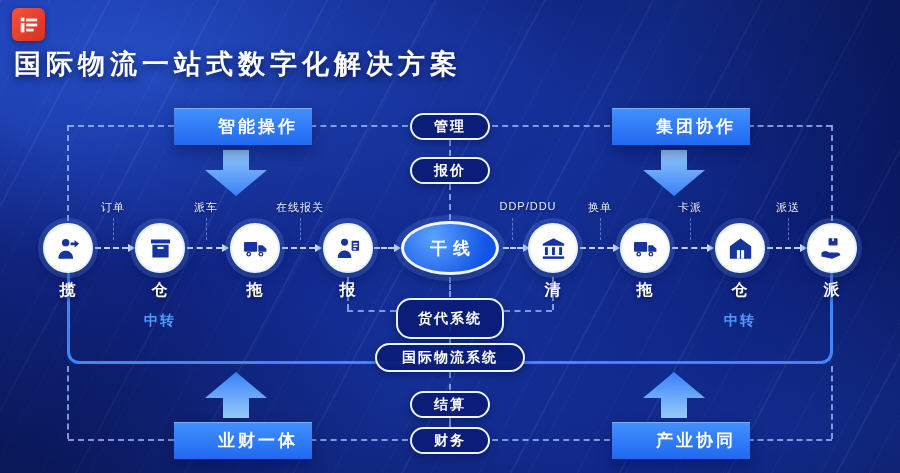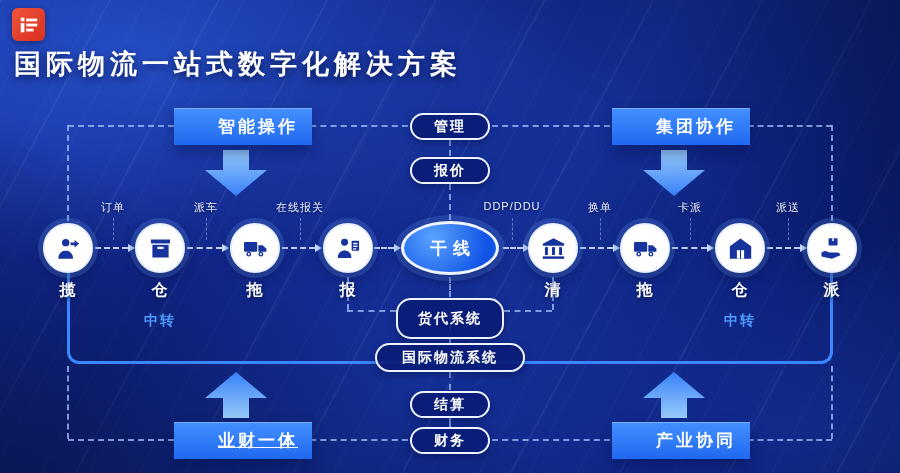--- a/index.html
+++ b/index.html
@@ -134,21 +134,21 @@
     <div class="flow" style="left:580px;width:33px;"></div>
     <div class="flow" style="left:672px;width:35px;"></div>
     <div class="flow" style="left:767px;width:33px;"></div>
 
     <div class="elabel" style="left:113px;">订单</div>
     <div class="etick" style="left:113px;"></div>
     <div class="elabel" style="left:206px;">派车</div>
     <div class="etick" style="left:206px;"></div>
     <div class="elabel" style="left:300px;">在线报关</div>
     <div class="etick" style="left:300px;"></div>
-    <div class="elabel" style="left:512px;">DDP/DDU</div>
+    <div class="elabel" style="left:528px;">DDP/DDU</div>
     <div class="etick" style="left:512px;"></div>
     <div class="elabel" style="left:600px;">换单</div>
     <div class="etick" style="left:600px;"></div>
     <div class="elabel" style="left:690px;">卡派</div>
     <div class="etick" style="left:690px;"></div>
     <div class="elabel" style="left:788px;">派送</div>
     <div class="etick" style="left:788px;"></div>
 
     <div class="node" style="left:43px;">
       <svg viewBox="0 0 24 24">
@@ -256,21 +256,21 @@
 
     <div class="pill" style="left:410px;top:113px;width:80px;height:27px;">管理</div>
     <div class="pill" style="left:410px;top:157px;width:80px;height:27px;">报价</div>
     <div class="pill" style="left:396px;top:298px;width:108px;height:41px;">货代系统</div>
     <div class="pill" style="left:375px;top:343px;width:150px;height:29px;">国际物流系统</div>
     <div class="pill" style="left:410px;top:391px;width:80px;height:27px;">结算</div>
     <div class="pill" style="left:410px;top:427px;width:80px;height:27px;">财务</div>
 
     <div class="btn" style="left:174px;top:108px;">智能操作</div>
     <div class="btn" style="left:612px;top:108px;">集团协作</div>
-    <div class="btn" style="left:174px;top:422px;text-decoration:underline;">业财一体</div>
+    <div class="btn" style="left:174px;top:422px;">业财一体</div>
     <div class="btn" style="left:612px;top:422px;text-align:right;">产业协同</div>
 
     <svg class="bigarrow" style="left:204px;top:150px;" viewBox="0 0 64 46">
       <defs>
           <linearGradient id="gd1" x1="0" y1="0" x2="0" y2="1">
         <stop offset="0" stop-color="#9fd4ff"></stop>
             <stop offset="1" stop-color="#3a86ff"></stop>
           </linearGradient>
         </defs>
       <polygon points="19,0 45,0 45,20 63,20 32,46 1,20 19,20" fill="url(#gd1)"></polygon>

